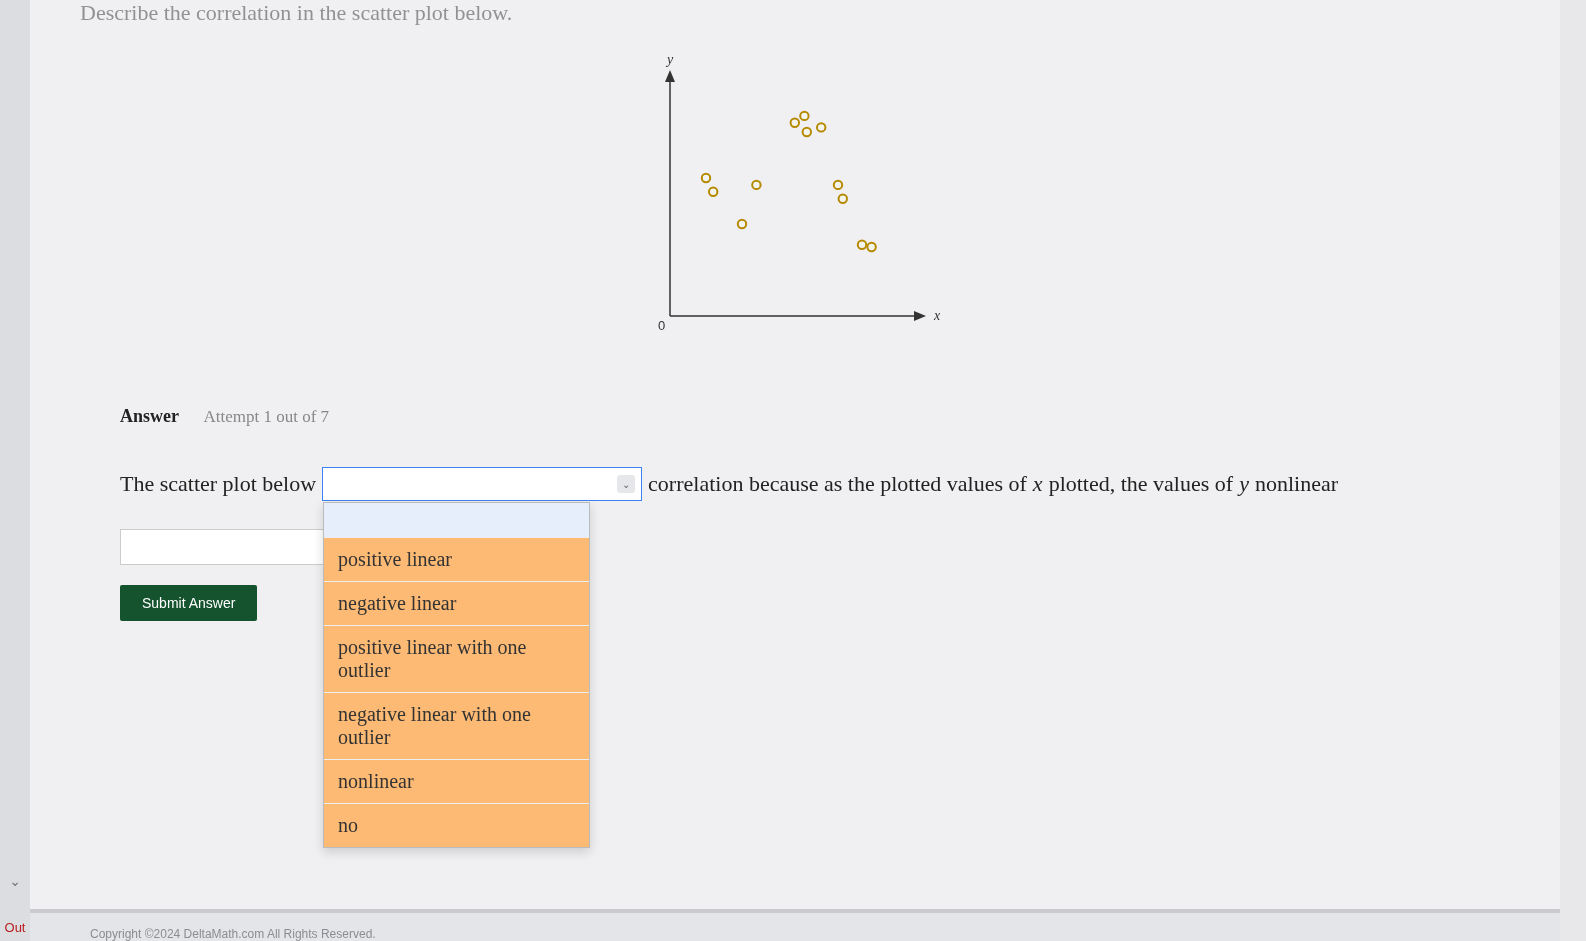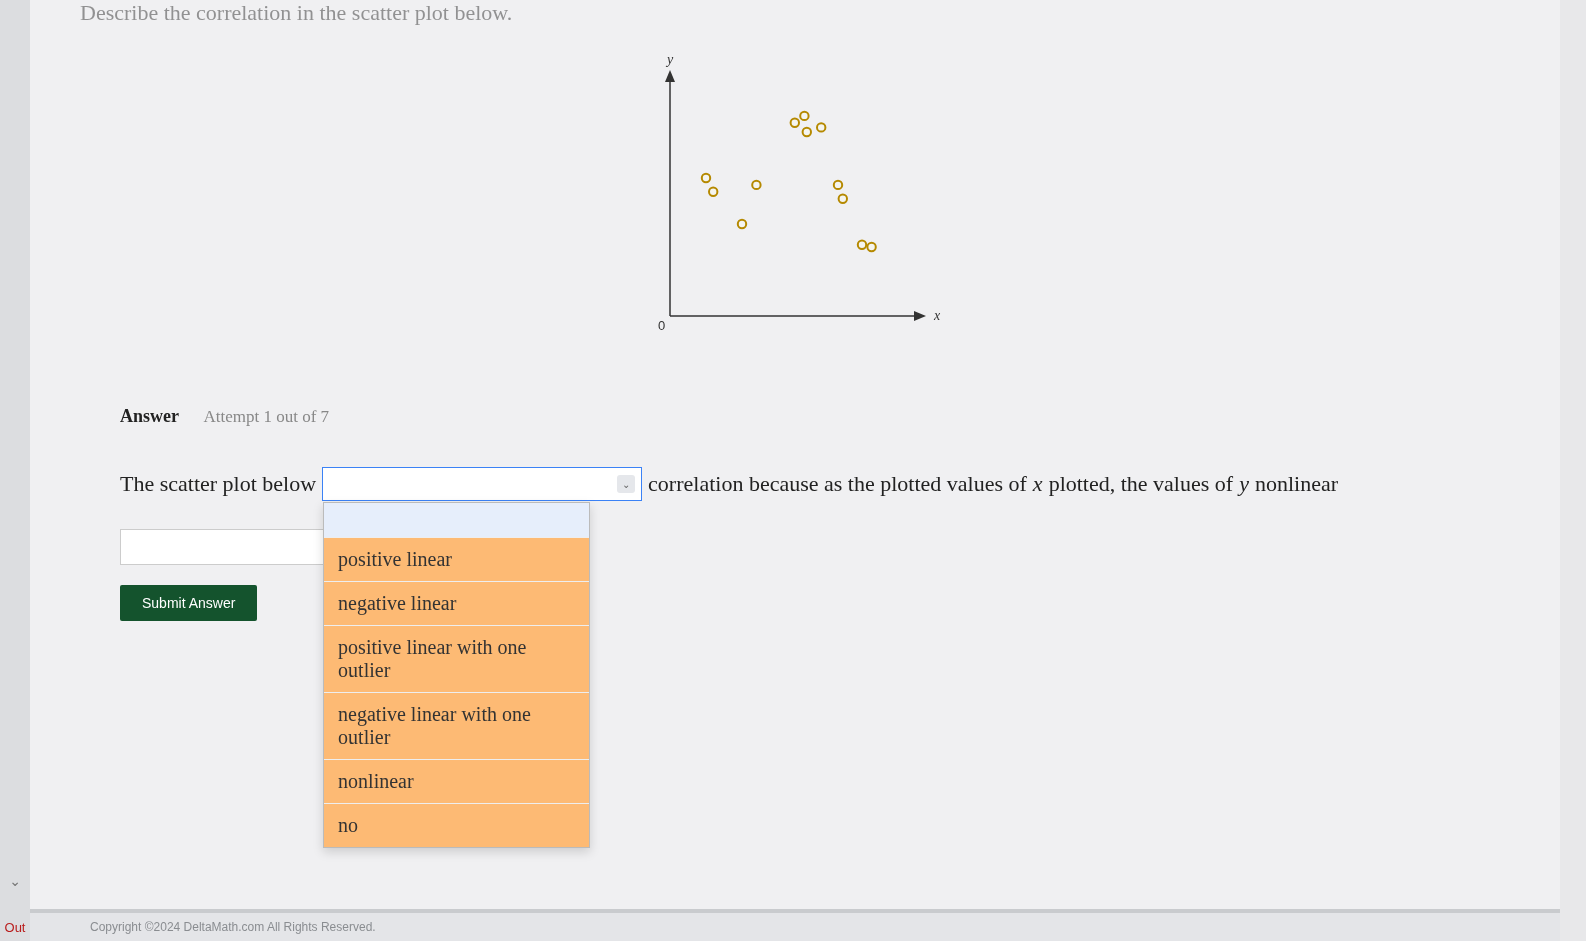--- a/index.html
+++ b/index.html
@@ -129,21 +129,21 @@
     cursor: pointer;
   }
   .footer-row {
     position: absolute;
     left: 30px;
     bottom: 0;
     width: 1530px;
     border-top: 4px solid #c9cbce;
     height: 32px;
     display: flex;
-    align-items: center;
+    align-items: flex-end;
     padding-left: 60px;
     font-family: Arial, sans-serif;
     font-size: 12px;
     color: #8a8d91;
     background: #e4e5e8;
   }
   .left-gutter {
     position: absolute;
     left: 0;
     top: 0;

